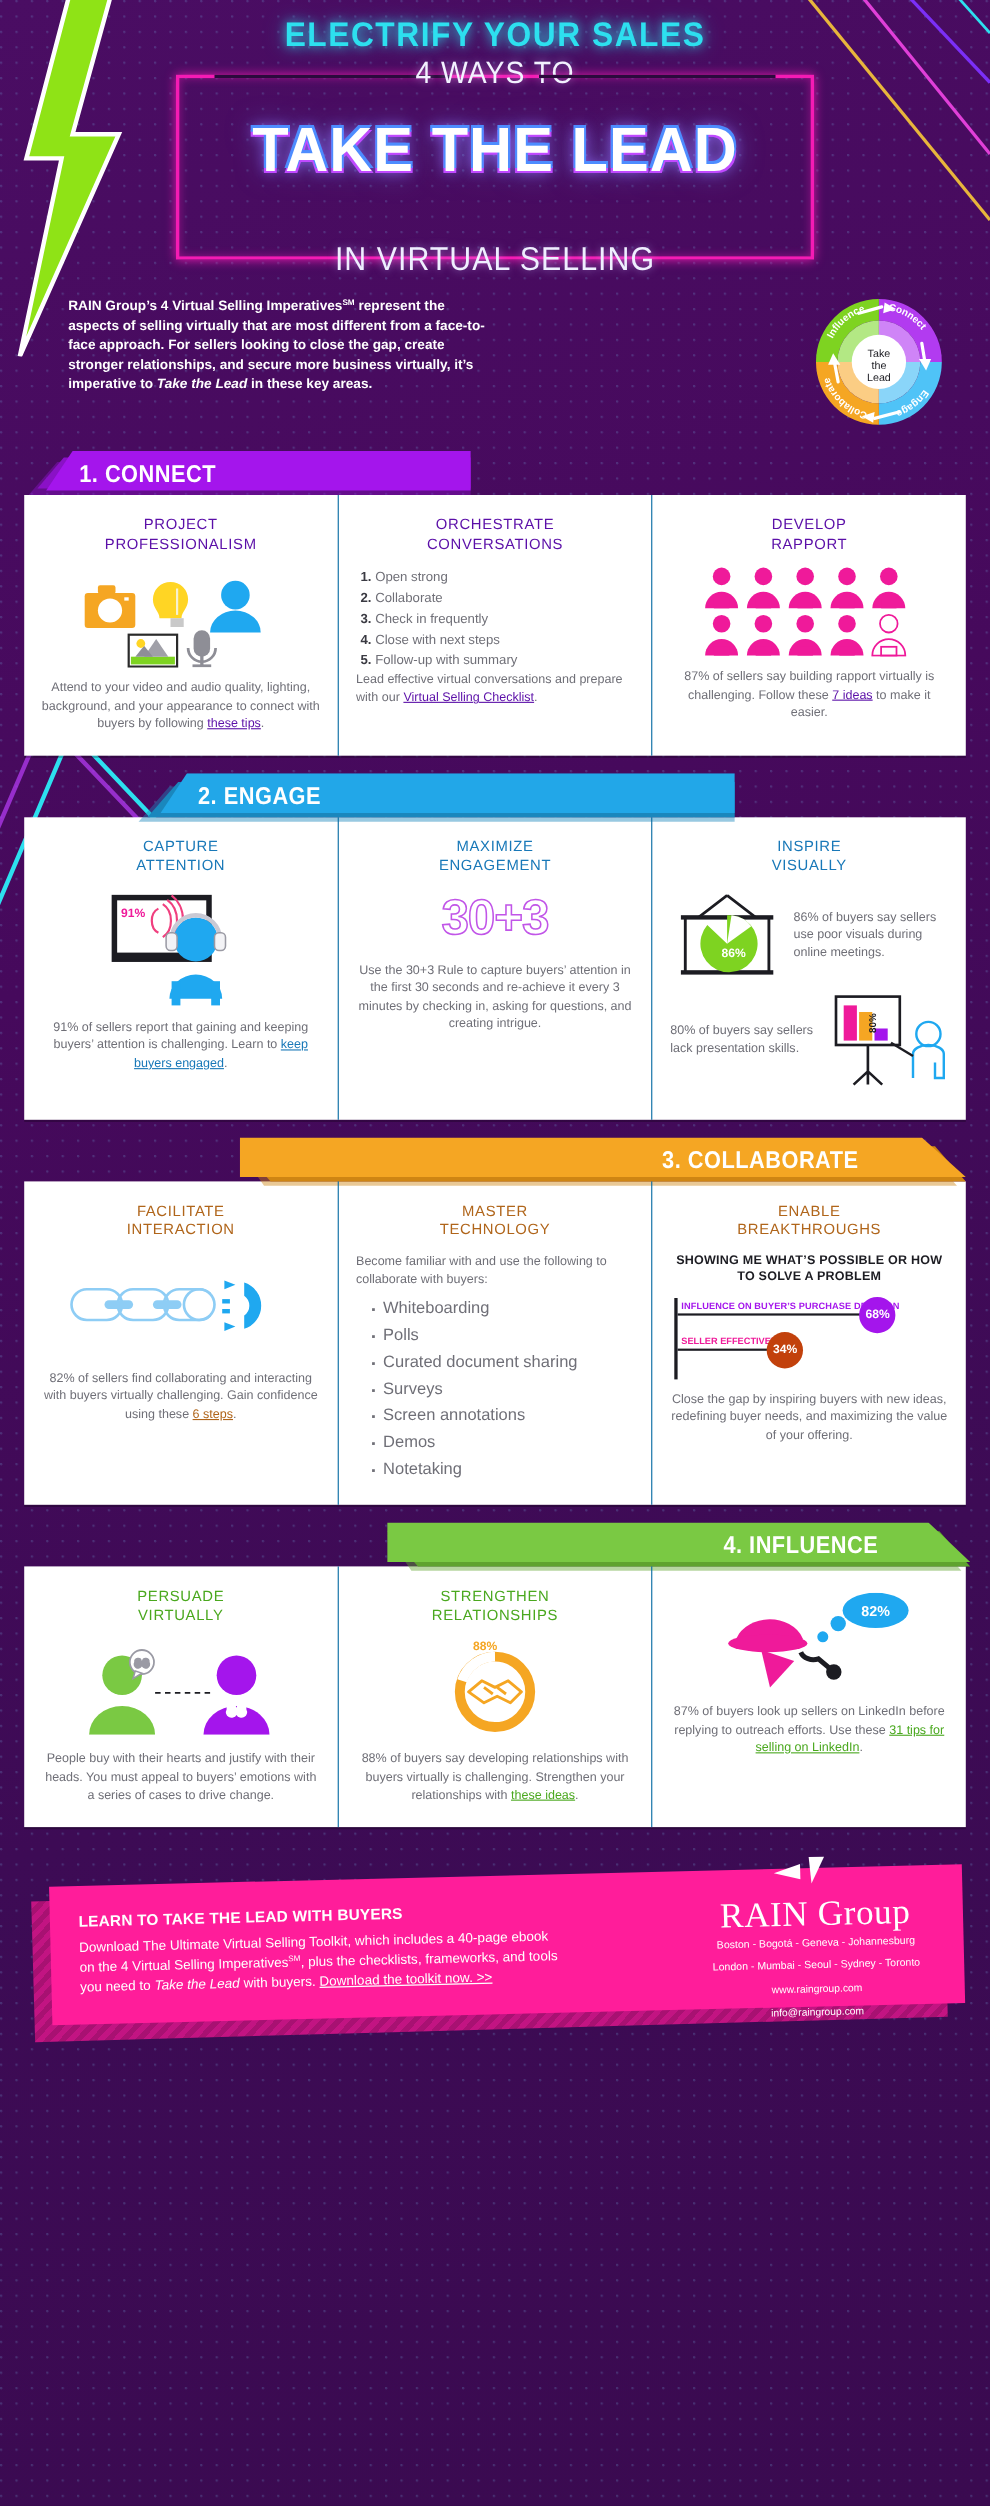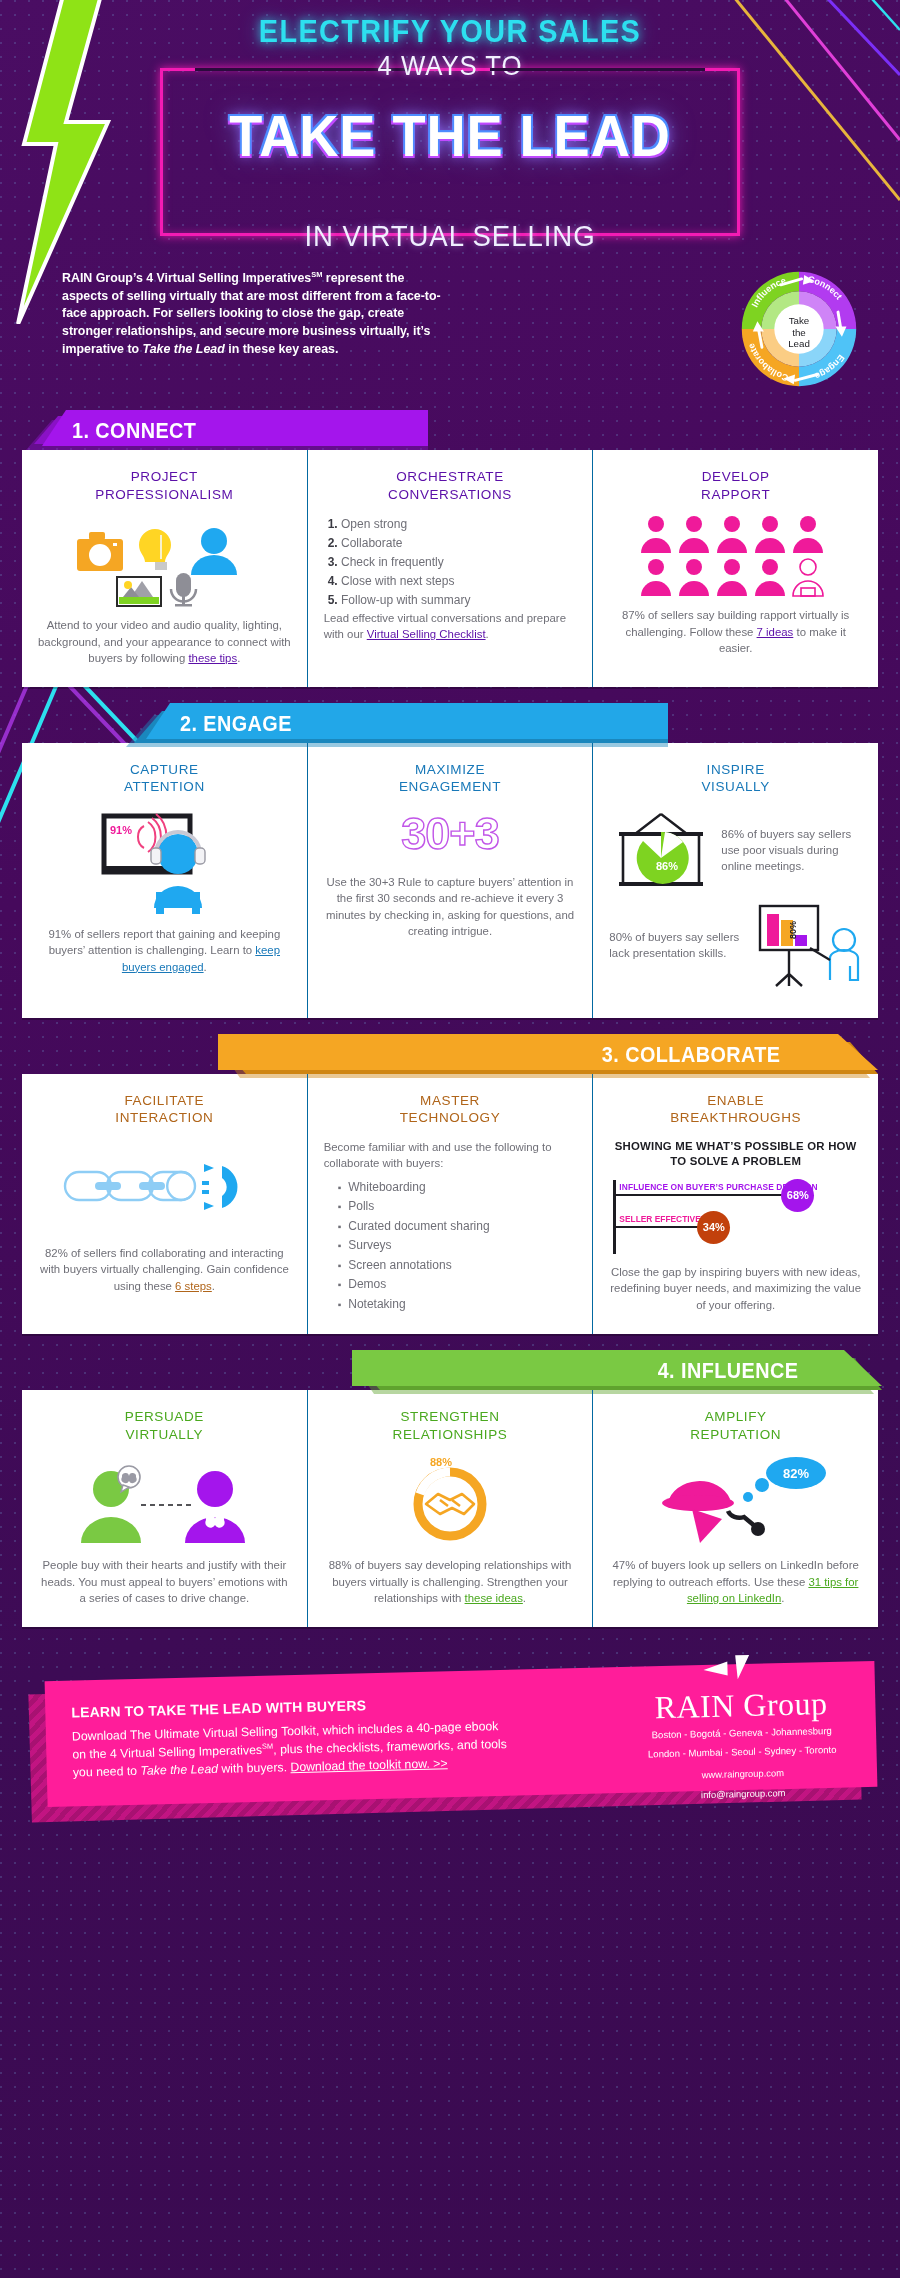--- a/index.html
+++ b/index.html
@@ -89,21 +89,21 @@
   .card .art { margin:4px 0 10px; display:flex; justify-content:center; align-items:center; }
   .lnk { text-decoration:underline; }
 
   .c1 h3 { color:#5b0fa8; }
   .c2 h3 { color:#1878b8; }
   .c3 h3 { color:#b0651a; }
   .c4 h3 { color:#4aa81e; }
 
   .olist { text-align:left; font-size:12px; line-height:1.58; color:#6f6f77; padding-left:4px; }
   .olist b { color:#3a3a42; }
-  .blist { text-align:left; font-size:12px; line-height:1.62; color:#6f6f77; padding-left:14px; list-style:none; }
+  .blist { text-align:left; font-size:15px; line-height:1.62; color:#6f6f77; padding-left:14px; list-style:none; }
   .blist li::before { content:"▪"; color:#6f6f77; margin-right:7px; font-size:10px; }
   .card p.left { text-align:left; }
 
   .bignum {
     font-size:45px; font-weight:700; letter-spacing:-1px; margin:10px 0 14px;
     color:transparent; -webkit-text-stroke:1.4px #c155e8;
   }
 
   .kv-title { font-size:11.4px; font-weight:700; color:#1c1c22; line-height:1.35;
     font-family:"Liberation Sans Narrow","Liberation Sans",sans-serif; letter-spacing:.2px; margin-bottom:10px; }
@@ -530,39 +530,38 @@
           <g fill="none" stroke="#f5a623" stroke-width="2.6" stroke-linejoin="round">
             <path d="M36 48 L48 38 L60 44 L72 38 L84 48 L74 58 L62 52 L50 58 Z"></path>
             <path d="M50 44 L58 50 M62 44 L70 50"></path>
           </g>
         </svg>
       </div>
       <p><span>88% of buyers say developing relationships with buyers virtually is challenging. Strengthen your relationships with </span><a class="lnk" style="color:#4aa81e">these ideas</a><span>.</span></p>
     </div>
 
     <div class="card c4">
-      <h3>AMPLIFY<br>REPUTATION</h3>
       <div class="art" style="height:92px">
         <svg width="200" height="88" viewBox="0 0 200 88">
           <g>
             <path d="M32 46 a32 26 0 0 1 62 -4 l-6 8 Z" fill="#ef1a9a"></path>
             <ellipse cx="62" cy="46" rx="36" ry="8" fill="#ef1a9a"></ellipse>
             <path d="M56 52 L64 86 L86 62 Z" fill="#ef1a9a"></path>
             <path d="M92 54 a12 10 0 0 0 16 6 l12 10" fill="none" stroke="#1c1c22" stroke-width="4.5"></path>
             <circle cx="122" cy="72" r="7" fill="#1c1c22"></circle>
           </g>
           <g>
             <circle cx="112" cy="40" r="5" fill="#1fa8f0"></circle>
             <circle cx="126" cy="28" r="7" fill="#1fa8f0"></circle>
             <ellipse cx="160" cy="16" rx="30" ry="16" fill="#1fa8f0"></ellipse>
             <text x="160" y="21" text-anchor="middle" font-size="13" font-weight="bold" fill="#fff" font-family="Liberation Sans, sans-serif">82%</text>
           </g>
         </svg>
       </div>
-      <p><span>47% of buyers look up sellers on LinkedIn before replying to outreach efforts. Use these </span><a class="lnk" style="color:#4aa81e">31 tips for selling on LinkedIn</a><span>.</span></p>
+      <p><span>87% of buyers look up sellers on LinkedIn before replying to outreach efforts. Use these </span><a class="lnk" style="color:#4aa81e">31 tips for selling on LinkedIn</a><span>.</span></p>
     </div>
   </div>
 </div>
 
 <div class="footer-wrap">
   <div class="foot-shadow"></div>
   <div class="foot-main">
     <div class="foot-left">
       <h4>LEARN TO TAKE THE LEAD WITH BUYERS</h4>
       <p><span>Download The Ultimate Virtual Selling Toolkit, which includes a 40-page ebook on the 4 Virtual Selling Imperatives</span><sup>SM</sup><span>, plus the checklists, frameworks, and tools you need to </span><em>Take the Lead</em><span> with buyers. </span><a class="lnk" style="color:#fff">Download the toolkit now. &gt;&gt;</a></p>

